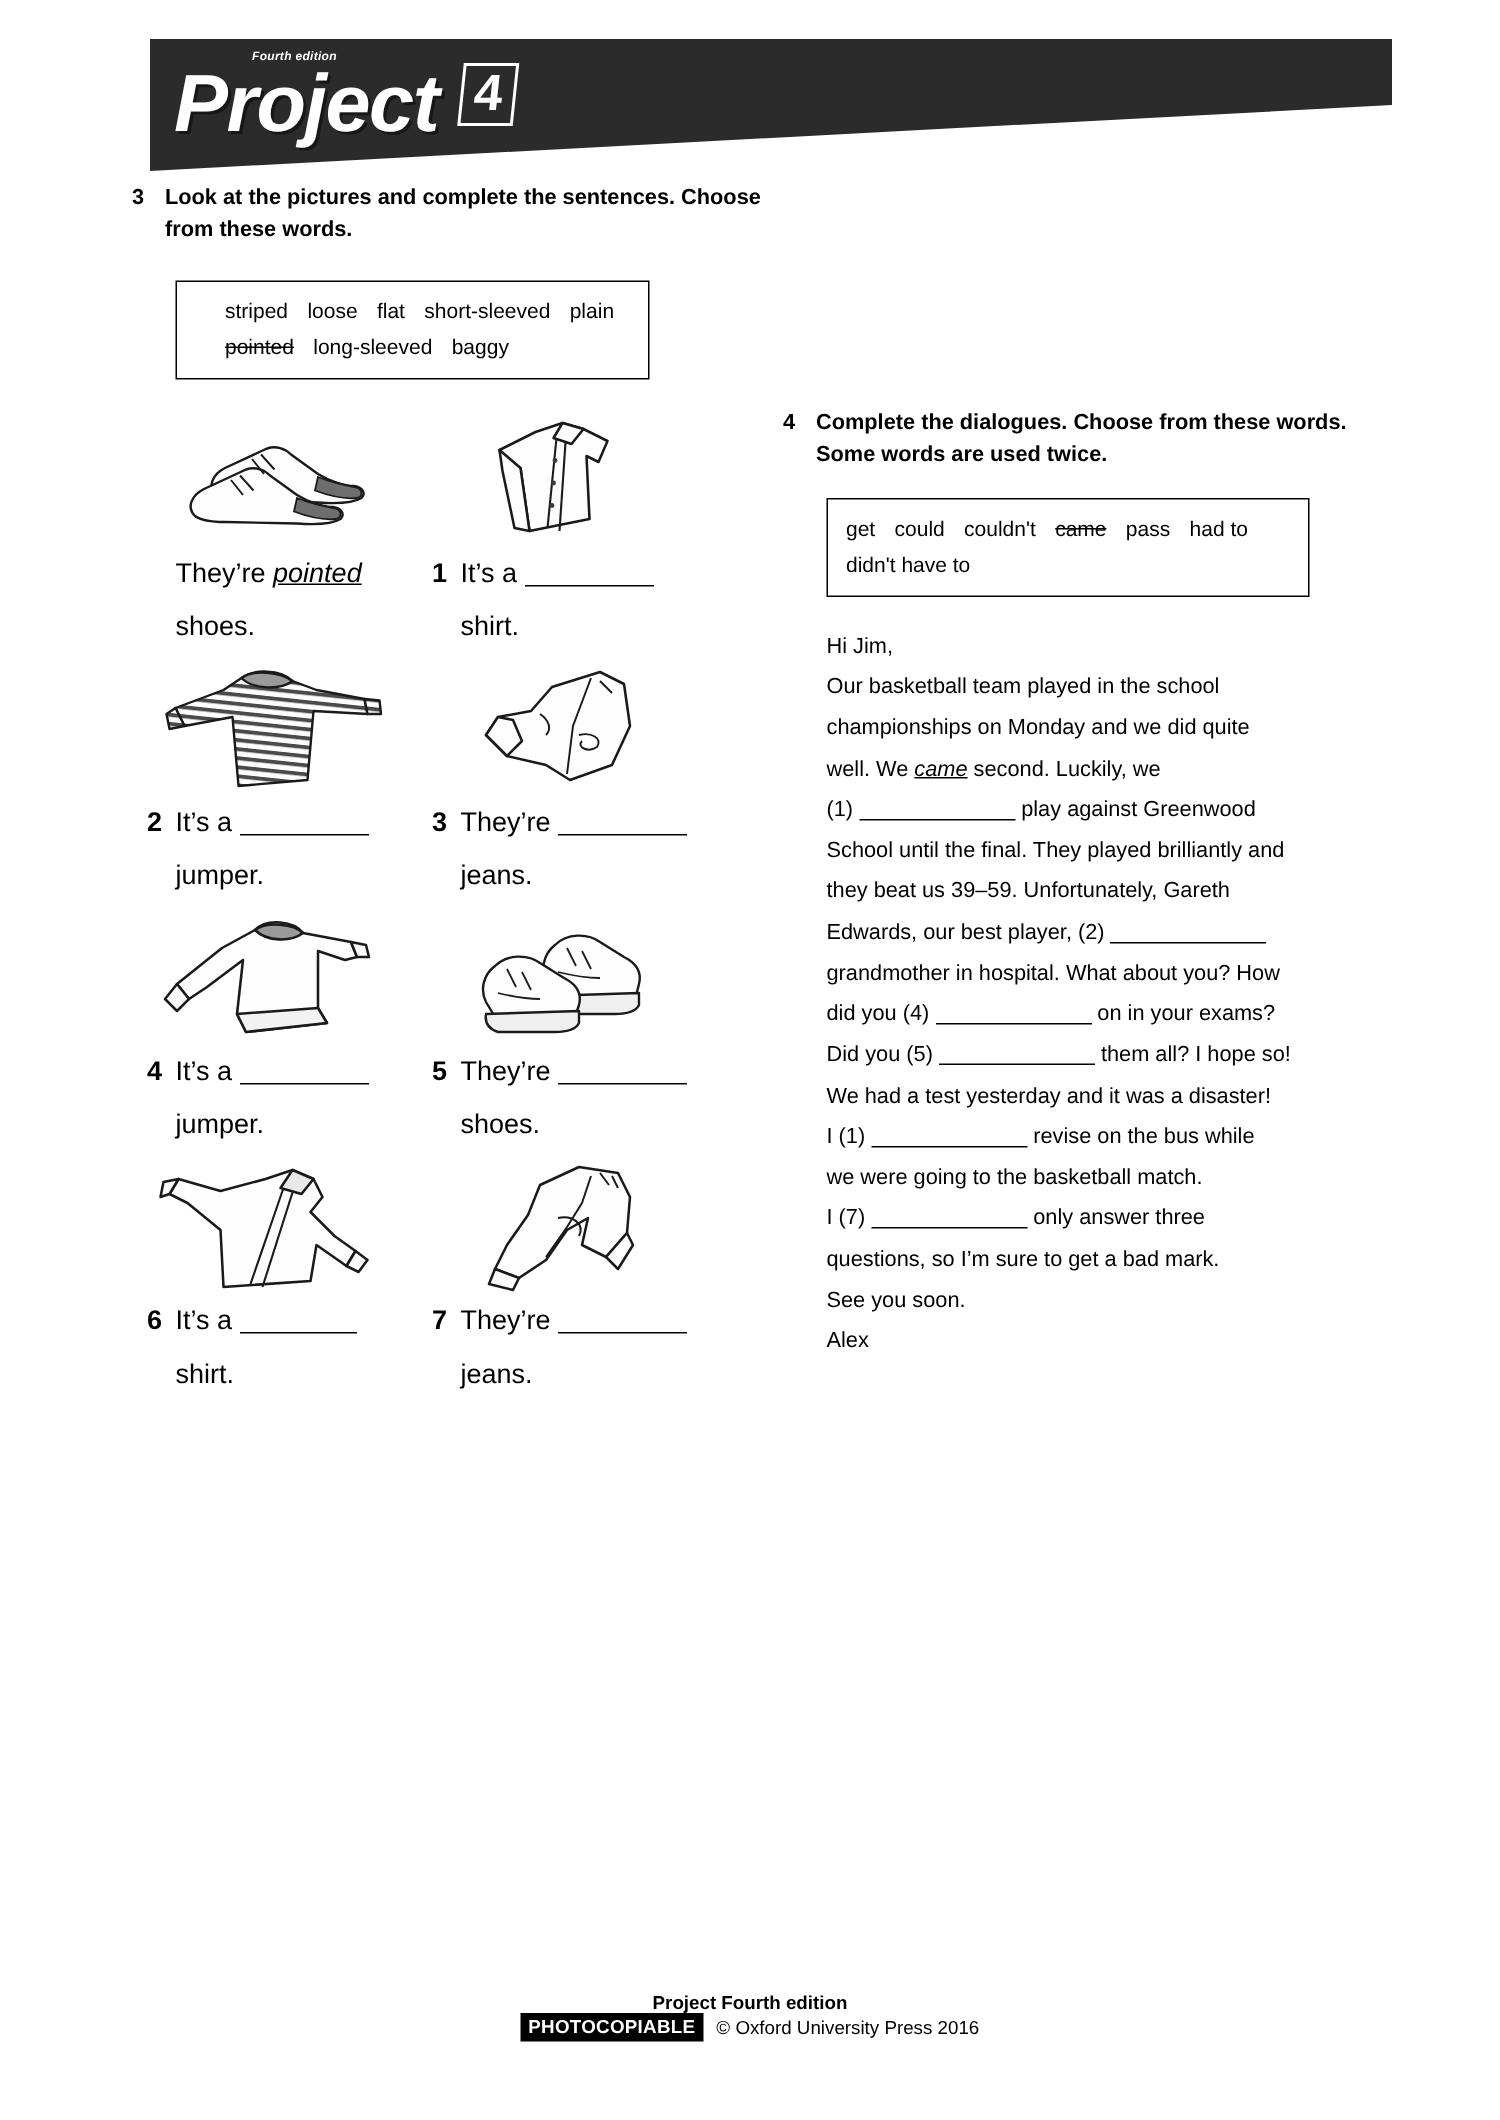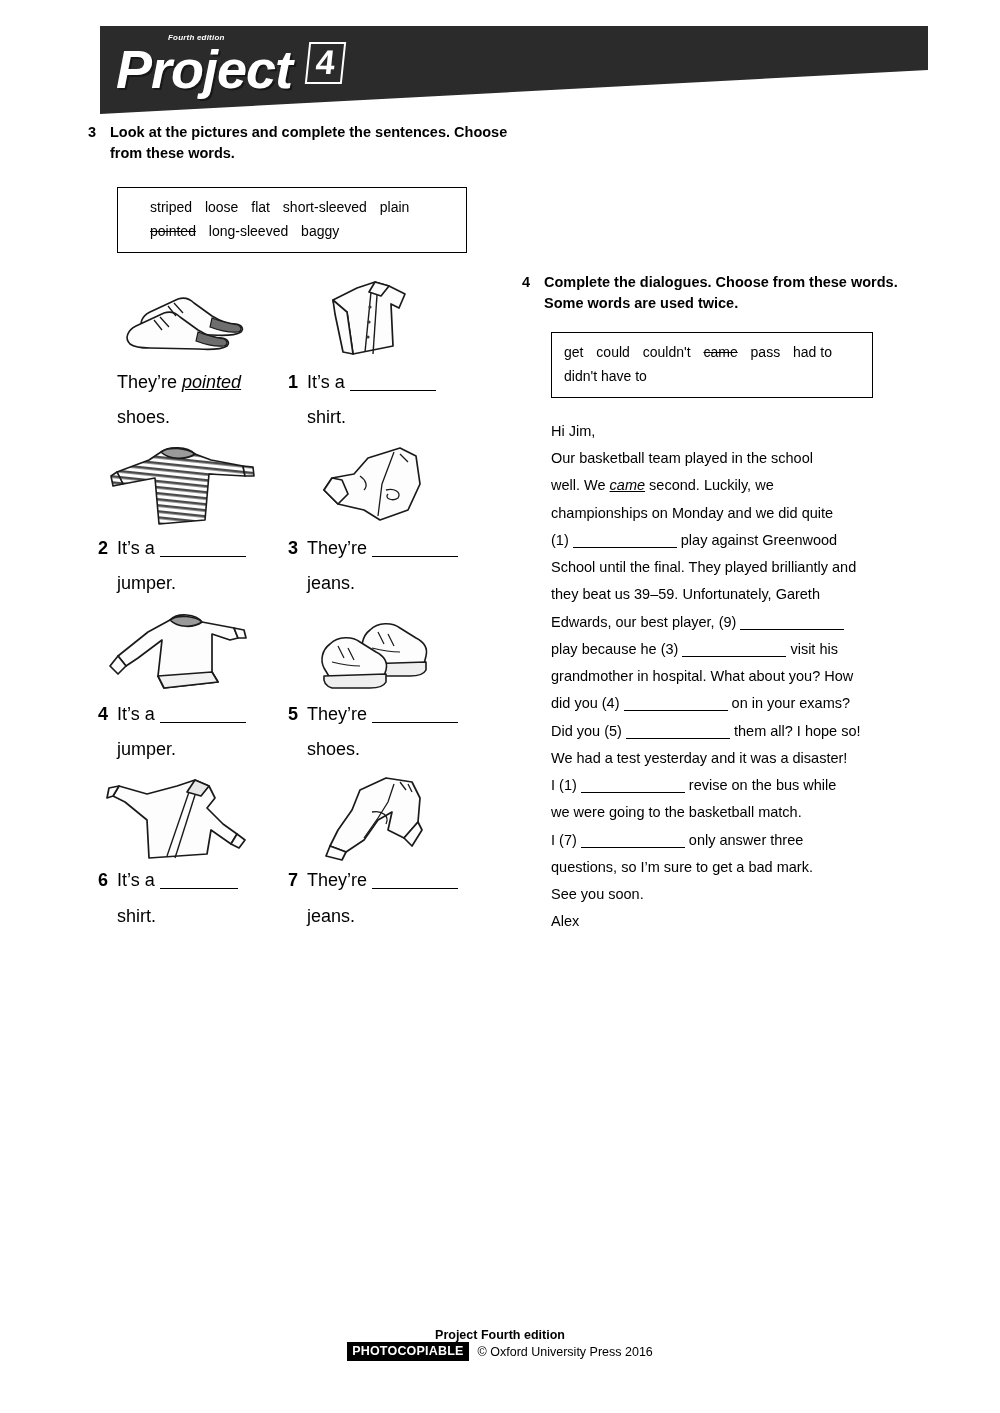--- a/index.html
+++ b/index.html
@@ -103,21 +103,21 @@
   .wordbox {
     border: 1px solid #000;
     font-size: 14px;
     line-height: 1.75;
     padding: 7px 10px 8px 12px;
     box-sizing: border-box;
   }
   .wb-left {
     margin-left: 29px;
     margin-top: 22px;
-    width: 350px;
+    width: 316px;
     padding-left: 32px;
   }
   .wb-right {
     margin-left: 29px;
     margin-top: 17px;
     width: 322px;
   }
   .wordbox .w { white-space: nowrap; }
   .wordbox .w + .w { margin-left: 9px; }
   .struck { text-decoration: line-through; }
@@ -470,41 +470,36 @@
     <span class="w">couldn't</span>
     <span class="w struck">came</span>
     <span class="w">pass</span>
     <span class="w">had to</span><br>
     <span class="w">didn't have to</span>
   </div>
 
   <div class="letter">
     <p>Hi Jim,</p>
     <p>Our basketball team played in the school</p>
+    <p>championships on Monday and we did quite</p>
     <p>
       <span>well. We</span>
       <span class="answer">came</span>
       <span>second. Luckily, we</span>
     </p>
-    <p>championships on Monday and we did quite</p>
     <p>
       <span>(1)</span>
       <span class="lgap"></span>
       <span>play against Greenwood</span>
     </p>
     <p>School until the final. They played brilliantly and</p>
     <p>they beat us 39–59. Unfortunately, Gareth</p>
     <p>
-      <span>Edwards, our best player, (9)</span>
+      <span>Edwards, our best player, (2)</span>
       <span class="lgap"></span>
-    </p>
-    <p>
-      <span>play because he (3)</span>
-      <span class="lgap"></span>
-      <span>visit his</span>
     </p>
     <p>grandmother in hospital. What about you? How</p>
     <p>
       <span>did you (4)</span>
       <span class="lgap"></span>
       <span>on in your exams?</span>
     </p>
     <p>
       <span>Did you (5)</span>
       <span class="lgap"></span>

